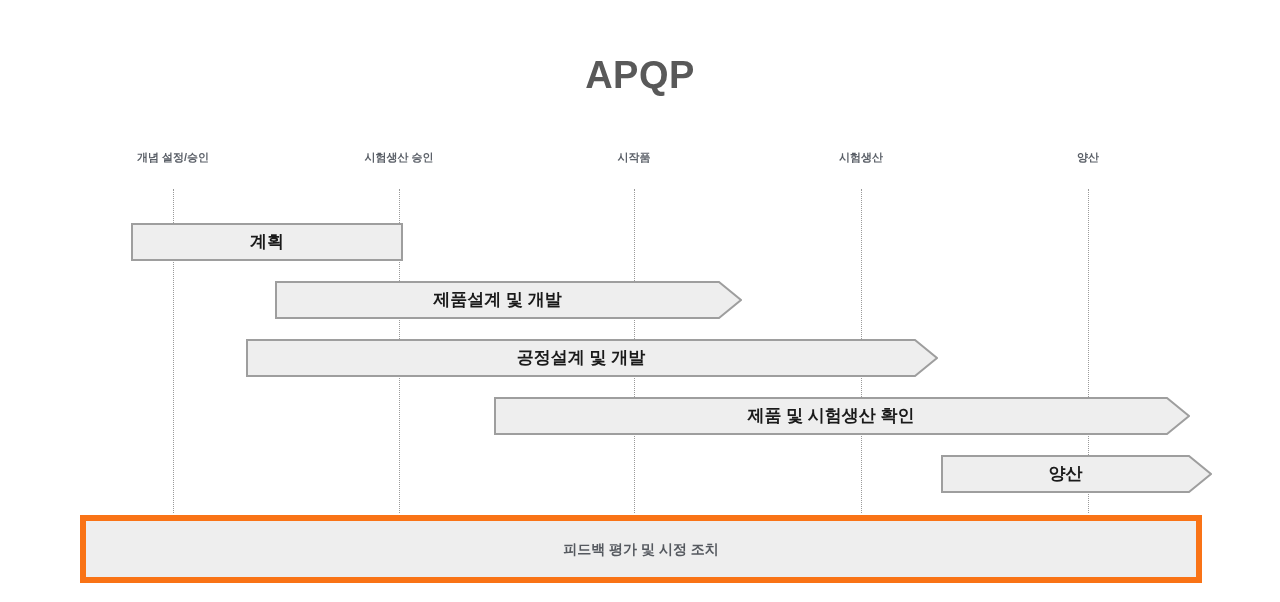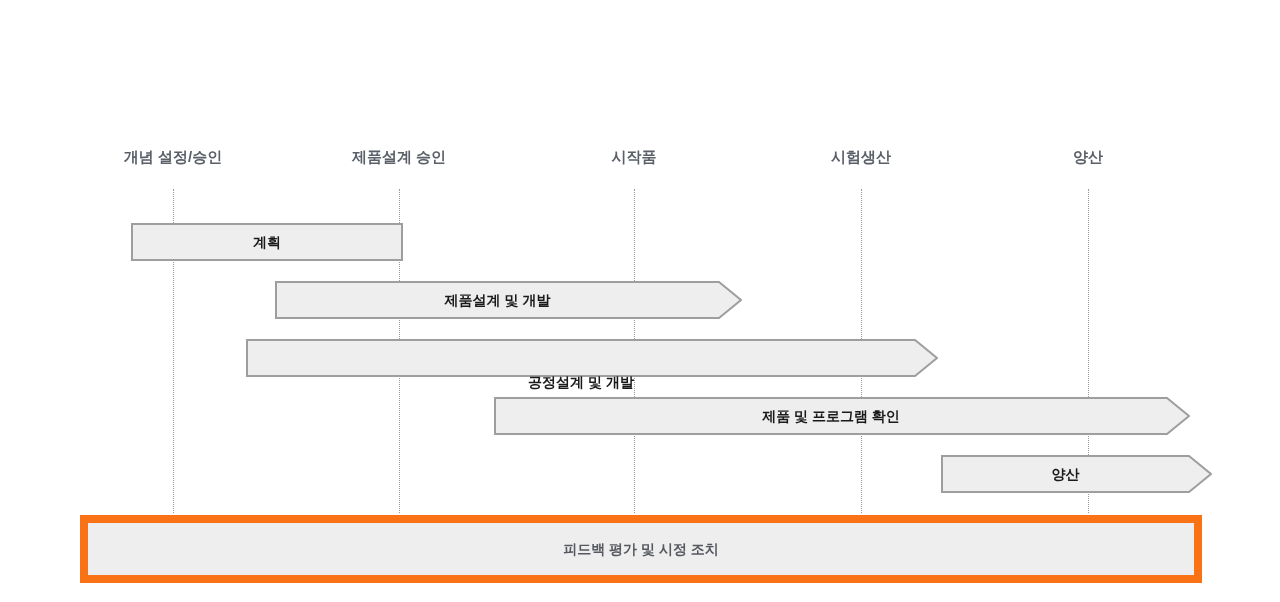--- a/index.html
+++ b/index.html
@@ -36,21 +36,21 @@
     letter-spacing: 0.5px;
     line-height: 46px;
   }
 
   
   .milestone-label {
     position: absolute;
     top: 147px;
     transform: translateX(-50%);
     white-space: nowrap;
-    font-size: 15px;
+    font-size: 11px;
     font-weight: bold;
     color: #5b6068;
     line-height: 20px;
   }
 
   
   .gridline {
     position: absolute;
     top: 189px;
     width: 0;
@@ -71,65 +71,66 @@
     display: block;
   }
   .bar .bar-label {
     position: absolute;
     left: 0;
     top: 0;
     height: 38px;
     display: flex;
     align-items: center;
     justify-content: center;
-    font-size: 14px;
+    font-size: 17px;
     font-weight: bold;
     color: #1a1a1a;
     white-space: nowrap;
     line-height: 18px;
   }
 
   
   .feedback-bar {
     position: absolute;
     left: 80px;
     top: 515px;
     width: 1122px;
     height: 68px;
     background: #eeeeee;
-    border: 8px solid #f97316;
+    border: 6px solid #f97316;
     box-sizing: border-box;
     display: flex;
     align-items: center;
     justify-content: center;
   }
   .feedback-bar .feedback-label {
     font-size: 14px;
     font-weight: bold;
     color: #55595f;
     white-space: nowrap;
     line-height: 18px;
   }
 </style>
 </head>
 <body>
 
 <div id="canvas">
 
+  <div class="title">APQP</div>
 
   <div id="gridlines">
       <div class="gridline" style="left: 173px;"></div>
       <div class="gridline" style="left: 399px;"></div>
       <div class="gridline" style="left: 634px;"></div>
       <div class="gridline" style="left: 861px;"></div>
       <div class="gridline" style="left: 1088px;"></div>
     </div>
   <div id="milestones">
       <div class="milestone-label" style="left: 173px;">개념 설정/승인</div>
-      <div class="milestone-label" style="left: 399px;">제품설계 승인</div>
+      <div class="milestone-label" style="left: 399px;">시험생산 승인</div>
       <div class="milestone-label" style="left: 634px; font-family: Liberation Serif, serif;">시작품</div>
       <div class="milestone-label" style="left: 861px; text-align: right;">시험생산</div>
       <div class="milestone-label" style="left: 1088px;">양산</div>
     </div>
   <div id="phases">
       <div class="bar" style="left: 131px; top: 223px; width: 272px;">
         <svg class="bar-svg" width="272" height="38" viewBox="0 0 272 38">
           <polygon points="1,1 271,1 271,37 1,37" fill="#eeeeee" stroke="#9e9e9e" stroke-width="2" stroke-linejoin="miter"></polygon>
         </svg>
         <div class="bar-label" style="width: 272px;">계획</div>
@@ -137,27 +138,27 @@
       <div class="bar" style="left: 246px; top: 281px; width: 467px; margin-left: 29px;">
         <svg class="bar-svg" width="467" height="38" viewBox="0 0 467 38">
           <polygon points="1,1 444,1 466,19 444,37 1,37" fill="#eeeeee" stroke="#9e9e9e" stroke-width="2" stroke-linejoin="miter"></polygon>
         </svg>
         <div class="bar-label" style="width: 445px;">제품설계 및 개발</div>
       </div>
       <div class="bar" style="left: 246px; top: 339px; width: 692px;">
         <svg class="bar-svg" width="692" height="38" viewBox="0 0 692 38">
           <polygon points="1,1 669,1 691,19 669,37 1,37" fill="#eeeeee" stroke="#9e9e9e" stroke-width="2" stroke-linejoin="miter"></polygon>
         </svg>
-        <div class="bar-label" style="width: 670px; margin-top: 24px;">공정설계 및 개발</div>
+        <div class="bar-label" style="width: 670px;">공정설계 및 개발</div>
       </div>
       <div class="bar" style="left: 494px; top: 397px; width: 696px;">
         <svg class="bar-svg" width="696" height="38" viewBox="0 0 696 38">
           <polygon points="1,1 673,1 695,19 673,37 1,37" fill="#eeeeee" stroke="#9e9e9e" stroke-width="2" stroke-linejoin="miter"></polygon>
         </svg>
-        <div class="bar-label" style="width: 674px;">제품 및 프로그램 확인</div>
+        <div class="bar-label" style="width: 674px;">제품 및 시험생산 확인</div>
       </div>
       <div class="bar" style="left: 941px; top: 455px; width: 271px;">
         <svg class="bar-svg" width="271" height="38" viewBox="0 0 271 38">
           <polygon points="1,1 248,1 270,19 248,37 1,37" fill="#eeeeee" stroke="#9e9e9e" stroke-width="2" stroke-linejoin="miter"></polygon>
         </svg>
         <div class="bar-label" style="width: 249px;">양산</div>
       </div>
     </div>
 
   <div class="feedback-bar">

